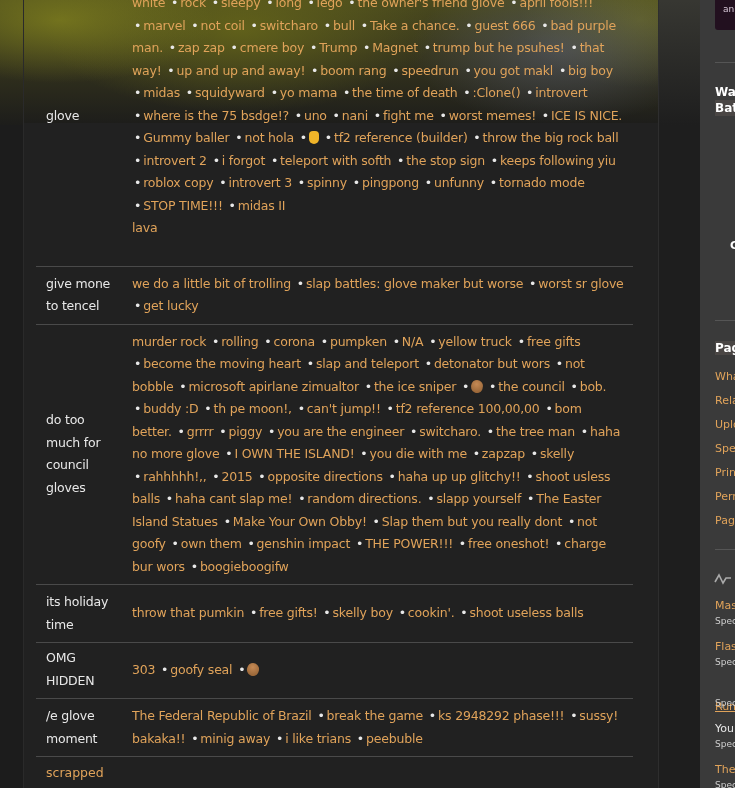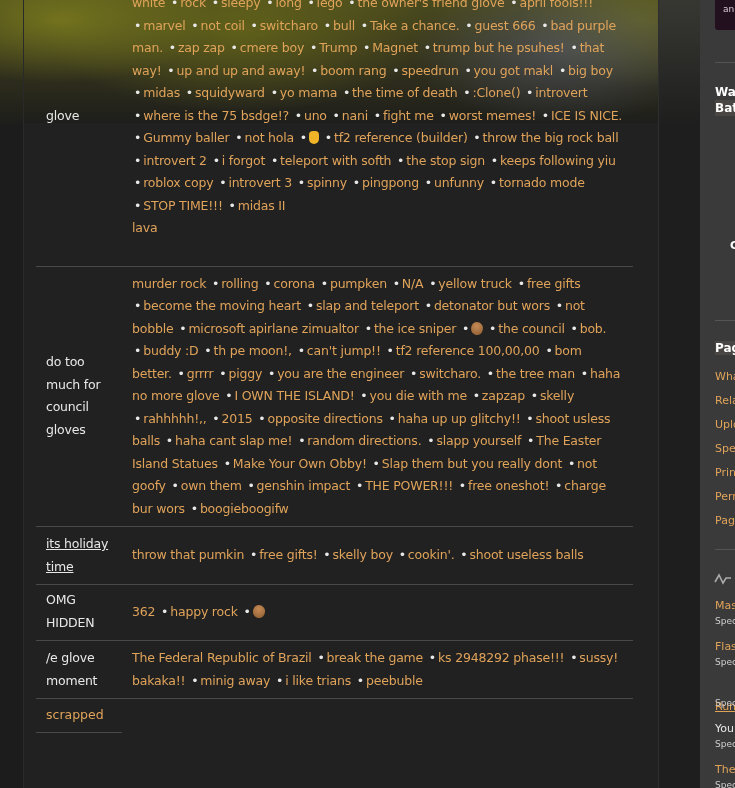--- a/index.html
+++ b/index.html
@@ -102,30 +102,34 @@
 <div class="right-gap-top"></div>
 <div class="col-divider"></div>
 
 <table class="nav-table">
   <tbody id="nav-body">
       <tr>
         <td class="group-label" style="padding-top: 0px; padding-bottom: 26px;">glove</td>
         <td class="group-list" style="padding-top: 0px; padding-bottom: 26px;"><span class="item">white</span> <span class="sep-dot">•</span><span class="item">rock</span> <span class="sep-dot">•</span><span class="item">sleepy</span> <span class="sep-dot">•</span><span class="item">long</span> <span class="sep-dot">•</span><span class="item">lego</span> <span class="sep-dot">•</span><span class="item">the owner's friend glove</span> <span class="sep-dot">•</span><span class="item">april fools!!!</span> <span class="sep-dot">•</span><span class="item">marvel</span> <span class="sep-dot">•</span><span class="item">not coil</span> <span class="sep-dot">•</span><span class="item">switcharo</span> <span class="sep-dot">•</span><span class="item">bull</span> <span class="sep-dot">•</span><span class="item">Take a chance.</span> <span class="sep-dot">•</span><span class="item">guest 666</span> <span class="sep-dot">•</span><span class="item">bad purple man.</span> <span class="sep-dot">•</span><span class="item">zap zap</span> <span class="sep-dot">•</span><span class="item">cmere boy</span> <span class="sep-dot">•</span><span class="item">Trump</span> <span class="sep-dot">•</span><span class="item">Magnet</span> <span class="sep-dot">•</span><span class="item">trump but he psuhes!</span> <span class="sep-dot">•</span><span class="item">that way!</span> <span class="sep-dot">•</span><span class="item">up and up and away!</span> <span class="sep-dot">•</span><span class="item">boom rang</span> <span class="sep-dot">•</span><span class="item">speedrun</span> <span class="sep-dot">•</span><span class="item">you got makl</span> <span class="sep-dot">•</span><span class="item">big boy</span> <span class="sep-dot">•</span><span class="item">midas</span> <span class="sep-dot">•</span><span class="item">squidyward</span> <span class="sep-dot">•</span><span class="item">yo mama</span> <span class="sep-dot">•</span><span class="item">the time of death</span> <span class="sep-dot">•</span><span class="item">:Clone()</span> <span class="sep-dot">•</span><span class="item">introvert</span> <span class="sep-dot">•</span><span class="item">where is the 75 bsdge!?</span> <span class="sep-dot">•</span><span class="item">uno</span> <span class="sep-dot">•</span><span class="item">nani</span> <span class="sep-dot">•</span><span class="item">fight me</span> <span class="sep-dot">•</span><span class="item">worst memes!</span> <span class="sep-dot">•</span><span class="item">ICE IS NICE.</span> <span class="sep-dot">•</span><span class="item">Gummy baller</span> <span class="sep-dot">•</span><span class="item">not hola</span> <span class="sep-dot">•</span><span class="hand"></span> <span class="sep-dot">•</span><span class="item">tf2 reference (builder)</span> <span class="sep-dot">•</span><span class="item">throw the big rock ball</span> <span class="sep-dot">•</span><span class="item">introvert 2</span> <span class="sep-dot">•</span><span class="item">i forgot</span> <span class="sep-dot">•</span><span class="item">teleport with softh</span> <span class="sep-dot">•</span><span class="item">the stop sign</span> <span class="sep-dot">•</span><span class="item">keeps following yiu</span> <span class="sep-dot">•</span><span class="item">roblox copy</span> <span class="sep-dot">•</span><span class="item">introvert 3</span> <span class="sep-dot">•</span><span class="item">spinny</span> <span class="sep-dot">•</span><span class="item">pingpong</span> <span class="sep-dot">•</span><span class="item">unfunny</span> <span class="sep-dot">•</span><span class="item">tornado mode</span> <span class="sep-dot">•</span><span class="item">STOP TIME!!!</span> <span class="sep-dot">•</span><span class="item">midas II</span><br><span class="item">lava</span></td>
       </tr>
       <tr class="row-sep">
+        <td class="group-label" style="padding-top: 6px; padding-bottom: 6px;">give mone to tencel</td>
+        <td class="group-list" style="padding-top: 6px; padding-bottom: 6px;"><span class="item">we do a little bit of trolling</span> <span class="sep-dot">•</span><span class="item">slap battles: glove maker but worse</span> <span class="sep-dot">•</span><span class="item">worst sr glove</span> <span class="sep-dot">•</span><span class="item">get lucky</span></td>
+      </tr>
+      <tr class="row-sep">
         <td class="group-label" style="padding-top: 6px; padding-bottom: 6px;">do too much for council gloves</td>
         <td class="group-list" style="padding-top: 6px; padding-bottom: 6px;"><span class="item">murder rock</span> <span class="sep-dot">•</span><span class="item">rolling</span> <span class="sep-dot">•</span><span class="item">corona</span> <span class="sep-dot">•</span><span class="item">pumpken</span> <span class="sep-dot">•</span><span class="item">N/A</span> <span class="sep-dot">•</span><span class="item">yellow truck</span> <span class="sep-dot">•</span><span class="item">free gifts</span> <span class="sep-dot">•</span><span class="item">become the moving heart</span> <span class="sep-dot">•</span><span class="item">slap and teleport</span> <span class="sep-dot">•</span><span class="item">detonator but wors</span> <span class="sep-dot">•</span><span class="item">not bobble</span> <span class="sep-dot">•</span><span class="item">microsoft apirlane zimualtor</span> <span class="sep-dot">•</span><span class="item">the ice sniper</span> <span class="sep-dot">•</span><span class="potato"></span> <span class="sep-dot">•</span><span class="item">the council</span> <span class="sep-dot">•</span><span class="item">bob.</span> <span class="sep-dot">•</span><span class="item">buddy :D</span> <span class="sep-dot">•</span><span class="item">th pe moon!,</span> <span class="sep-dot">•</span><span class="item">can't jump!!</span> <span class="sep-dot">•</span><span class="item">tf2 reference 100,00,00</span> <span class="sep-dot">•</span><span class="item">bom better.</span> <span class="sep-dot">•</span><span class="item">grrrr</span> <span class="sep-dot">•</span><span class="item">piggy</span> <span class="sep-dot">•</span><span class="item">you are the engineer</span> <span class="sep-dot">•</span><span class="item">switcharo.</span> <span class="sep-dot">•</span><span class="item">the tree man</span> <span class="sep-dot">•</span><span class="item">haha no more glove</span> <span class="sep-dot">•</span><span class="item">I OWN THE ISLAND!</span> <span class="sep-dot">•</span><span class="item">you die with me</span> <span class="sep-dot">•</span><span class="item">zapzap</span> <span class="sep-dot">•</span><span class="item">skelly</span> <span class="sep-dot">•</span><span class="item">rahhhhh!,,</span> <span class="sep-dot">•</span><span class="item">2015</span> <span class="sep-dot">•</span><span class="item">opposite directions</span> <span class="sep-dot">•</span><span class="item">haha up up glitchy!!</span> <span class="sep-dot">•</span><span class="item">shoot usless balls</span> <span class="sep-dot">•</span><span class="item">haha cant slap me!</span> <span class="sep-dot">•</span><span class="item">random directions.</span> <span class="sep-dot">•</span><span class="item">slapp yourself</span> <span class="sep-dot">•</span><span class="item">The Easter Island Statues</span> <span class="sep-dot">•</span><span class="item">Make Your Own Obby!</span> <span class="sep-dot">•</span><span class="item">Slap them but you really dont</span> <span class="sep-dot">•</span><span class="item">not goofy</span> <span class="sep-dot">•</span><span class="item">own them</span> <span class="sep-dot">•</span><span class="item">genshin impact</span> <span class="sep-dot">•</span><span class="item">THE POWER!!!</span> <span class="sep-dot">•</span><span class="item">free oneshot!</span> <span class="sep-dot">•</span><span class="item">charge bur wors</span> <span class="sep-dot">•</span><span class="item">boogieboogifw</span></td>
       </tr>
       <tr class="row-sep">
-        <td class="group-label" style="padding-top: 6px; padding-bottom: 6px; text-decoration: underline;">its holiday time</td>
+        <td class="group-label" style="padding-top: 6px; padding-bottom: 6px;">its holiday time</td>
         <td class="group-list" style="padding-top: 6px; padding-bottom: 6px;"><span class="item">throw that pumkin</span> <span class="sep-dot">•</span><span class="item">free gifts!</span> <span class="sep-dot">•</span><span class="item">skelly boy</span> <span class="sep-dot">•</span><span class="item">cookin'.</span> <span class="sep-dot">•</span><span class="item">shoot useless balls</span></td>
       </tr>
       <tr class="row-sep">
         <td class="group-label" style="padding-top: 4px; padding-bottom: 6px;">OMG HIDDEN</td>
-        <td class="group-list" style="padding-top: 6px; padding-bottom: 6px;"><span class="item">362</span> <span class="sep-dot">•</span><span class="item">happy rock</span> <span class="sep-dot">•</span><span class="potato"></span></td>
+        <td class="group-list" style="padding-top: 6px; padding-bottom: 6px;"><span class="item">303</span> <span class="sep-dot">•</span><span class="item">goofy seal</span> <span class="sep-dot">•</span><span class="potato"></span></td>
       </tr>
       <tr class="row-sep">
         <td class="group-label" style="padding-top: 6px; padding-bottom: 6px;">/e glove moment</td>
         <td class="group-list" style="padding-top: 6px; padding-bottom: 6px;"><span class="item">The Federal Republic of Brazil</span> <span class="sep-dot">•</span><span class="item">break the game</span> <span class="sep-dot">•</span><span class="item">ks 2948292 phase!!!</span> <span class="sep-dot">•</span><span class="item">sussy! bakaka!!</span> <span class="sep-dot">•</span><span class="item">minig away</span> <span class="sep-dot">•</span><span class="item">i like trians</span> <span class="sep-dot">•</span><span class="item">peebuble</span></td>
       </tr>
       <tr class="row-sep">
         <td class="scrapped-cell">
           <div class="scrapped" style="padding: 5px 10px;">scrapped</div>
         </td>
         <td></td>

